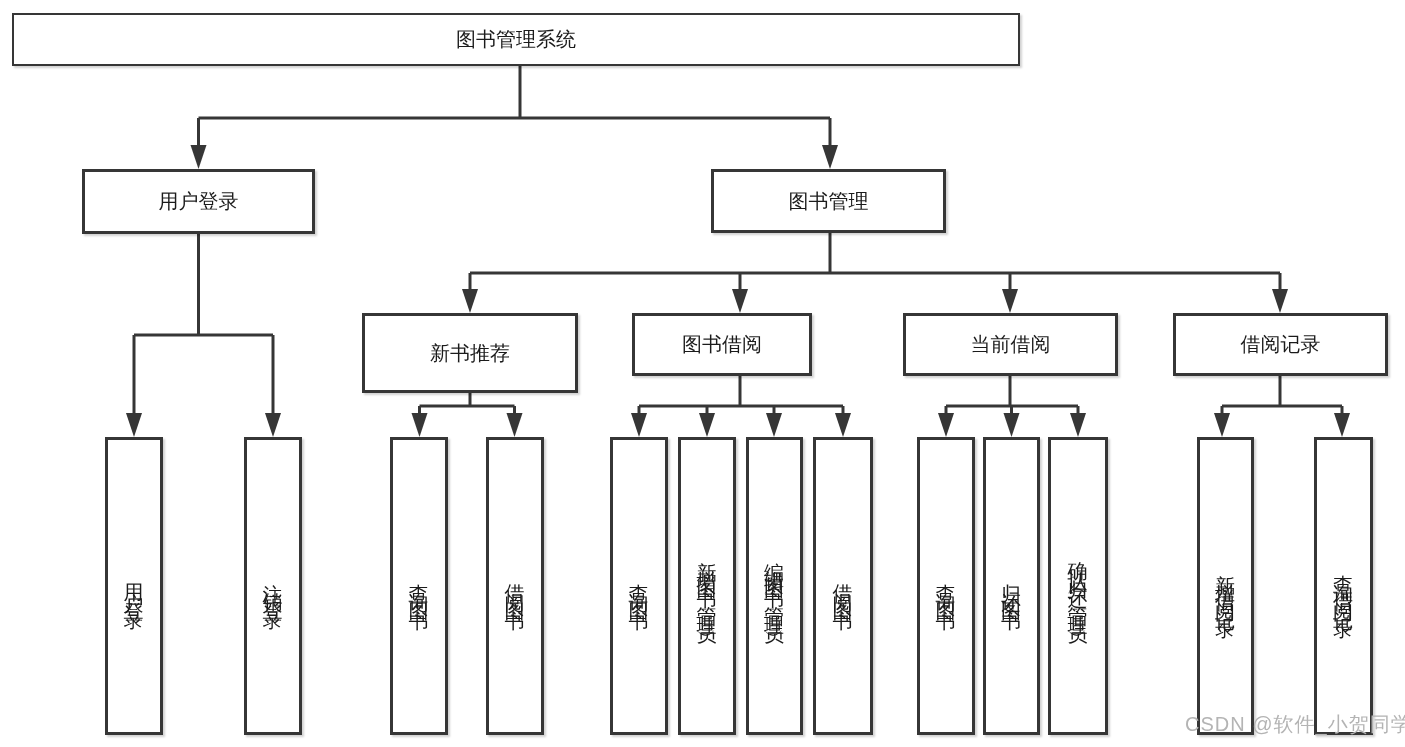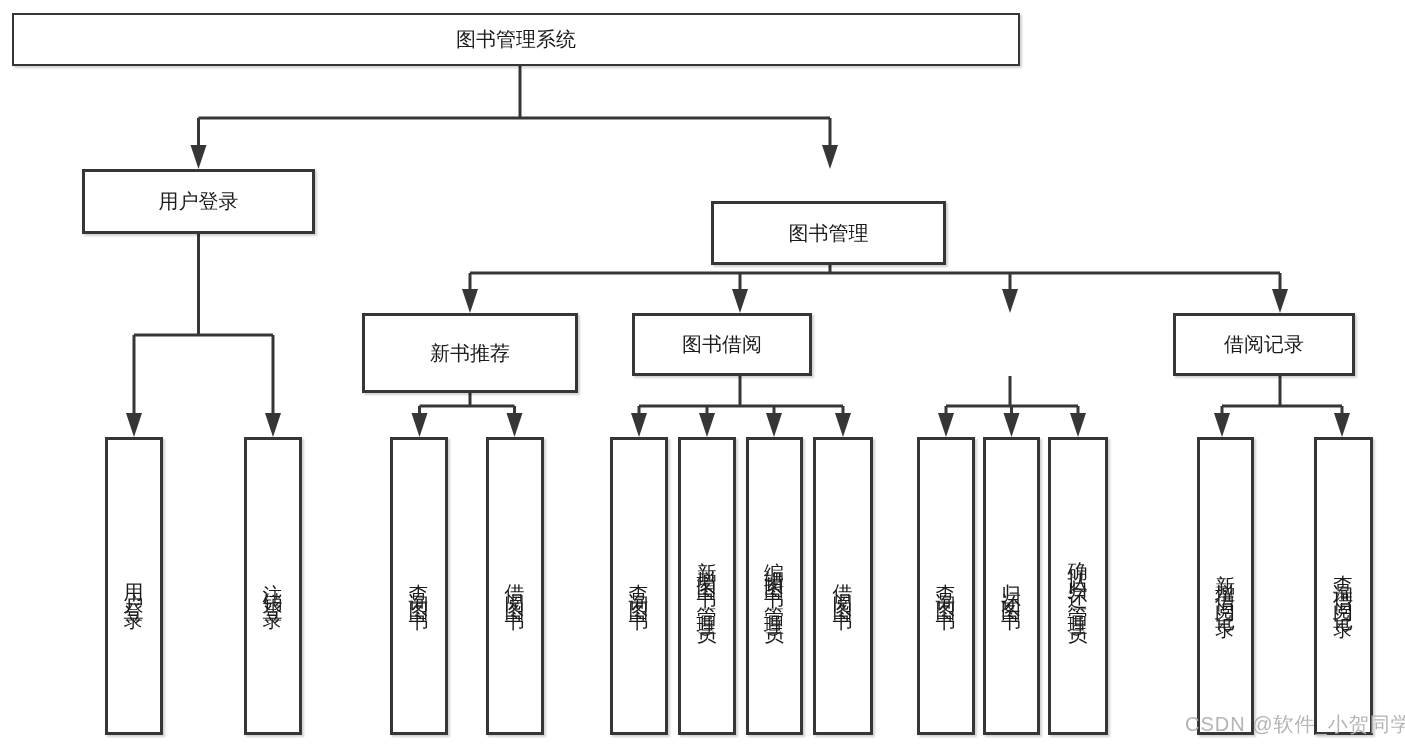--- a/index.html
+++ b/index.html
@@ -99,25 +99,26 @@
     <line x1="1222" y1="406" x2="1342" y2="406"></line>
     <line x1="1222" y1="406" x2="1222" y2="415"></line>
     <polygon points="1214,413 1230,413 1222,437"></polygon>
     <line x1="1342" y1="406" x2="1342" y2="415"></line>
     <polygon points="1334,413 1350,413 1342,437"></polygon>
   </svg>
 
   <div class="box root" style="left:12px;top:13px;width:1008px;height:53px;">图书管理系统</div>
 
   <div class="box" style="left:82px;top:169px;width:233px;height:65px;">用户登录</div>
-  <div class="box" style="left:711px;top:169px;width:235px;height:64px;margin-top:32px;">图书管理</div>
+  <div class="box" style="left:711px;top:169px;width:235px;height:64px;">图书管理</div>
 
   <div class="box" style="left:362px;top:313px;width:216px;height:80px;">新书推荐</div>
   <div class="box" style="left:632px;top:313px;width:180px;height:63px;">图书借阅</div>
-  <div class="box" style="left:1173px;top:313px;width:182px;height:63px;text-align:center;">借阅记录</div>
+  <div class="box" style="left:903px;top:313px;width:215px;height:63px;">当前借阅</div>
+  <div class="box" style="left:1173px;top:313px;width:215px;height:63px;text-align:center;">借阅记录</div>
 
   <div class="box vbox" style="left:105px;top:437px;width:58px;height:298px;">
     <span>用户登录</span>
     </div>
   <div class="box vbox" style="left:244px;top:437px;width:58px;height:298px;">
     <span>注销登录</span>
     </div>
 
   <div class="box vbox" style="left:390px;top:437px;width:58px;height:298px;">
     <span>查询图书</span>

